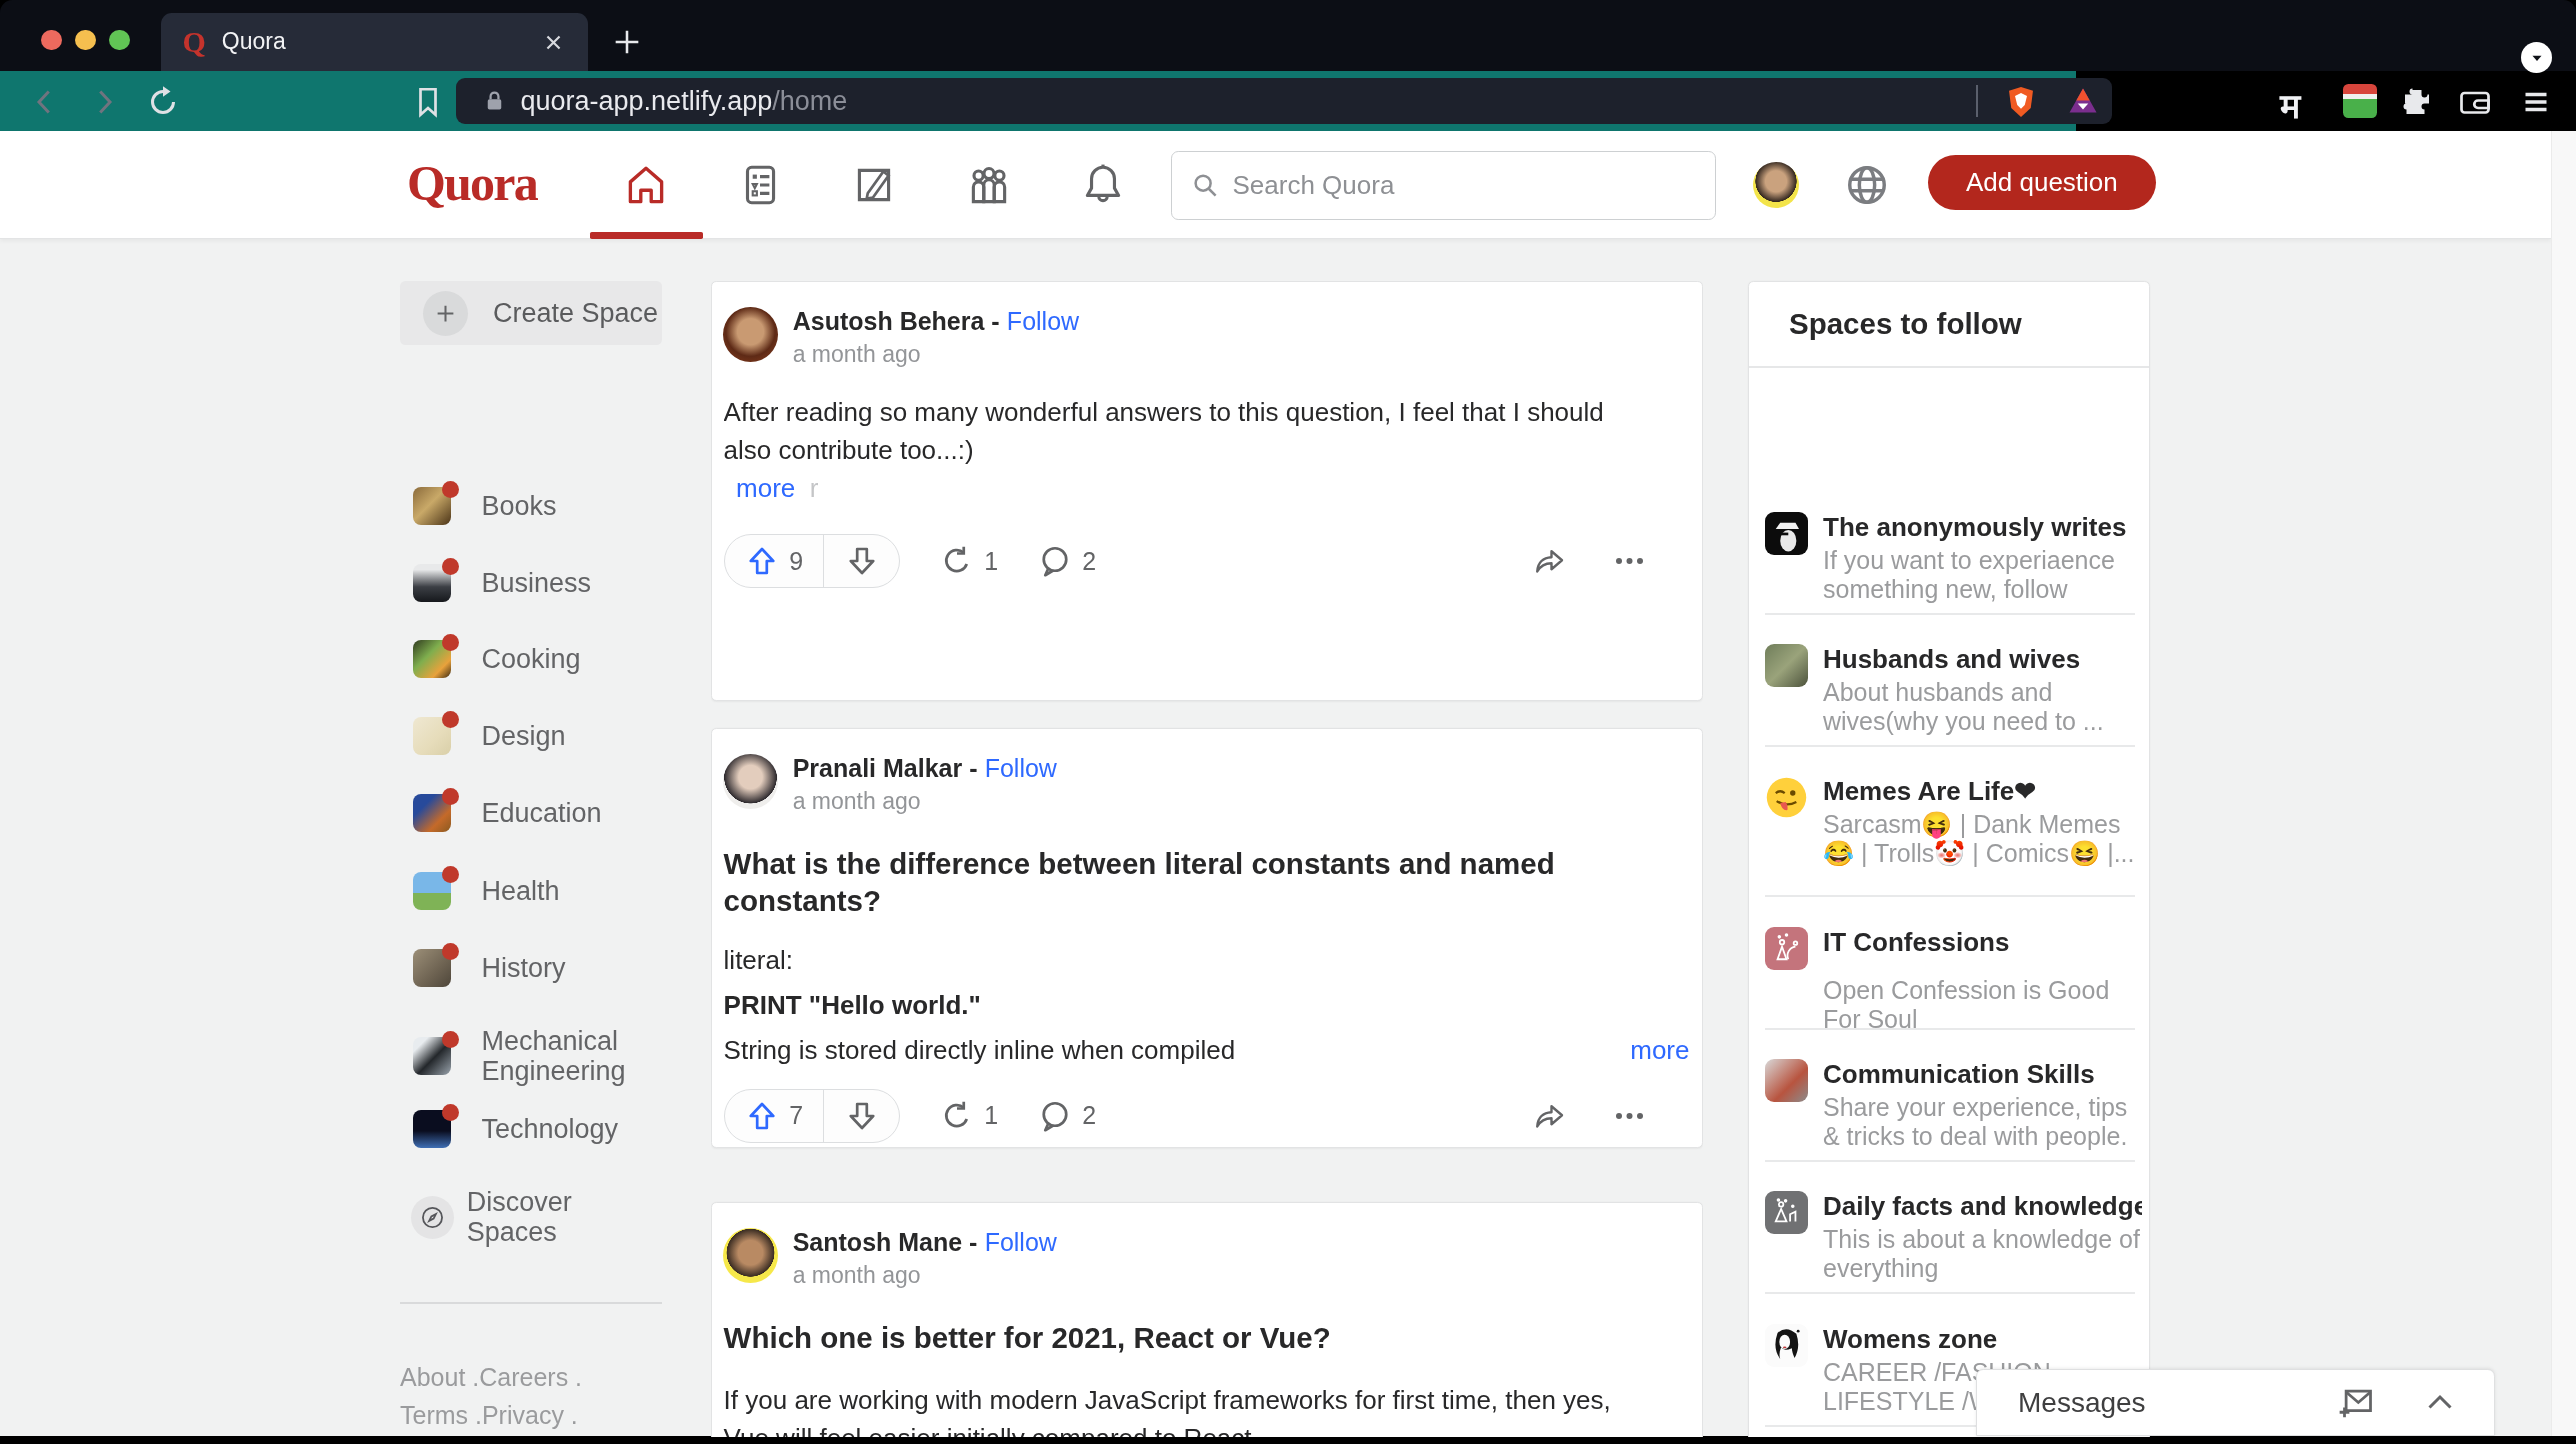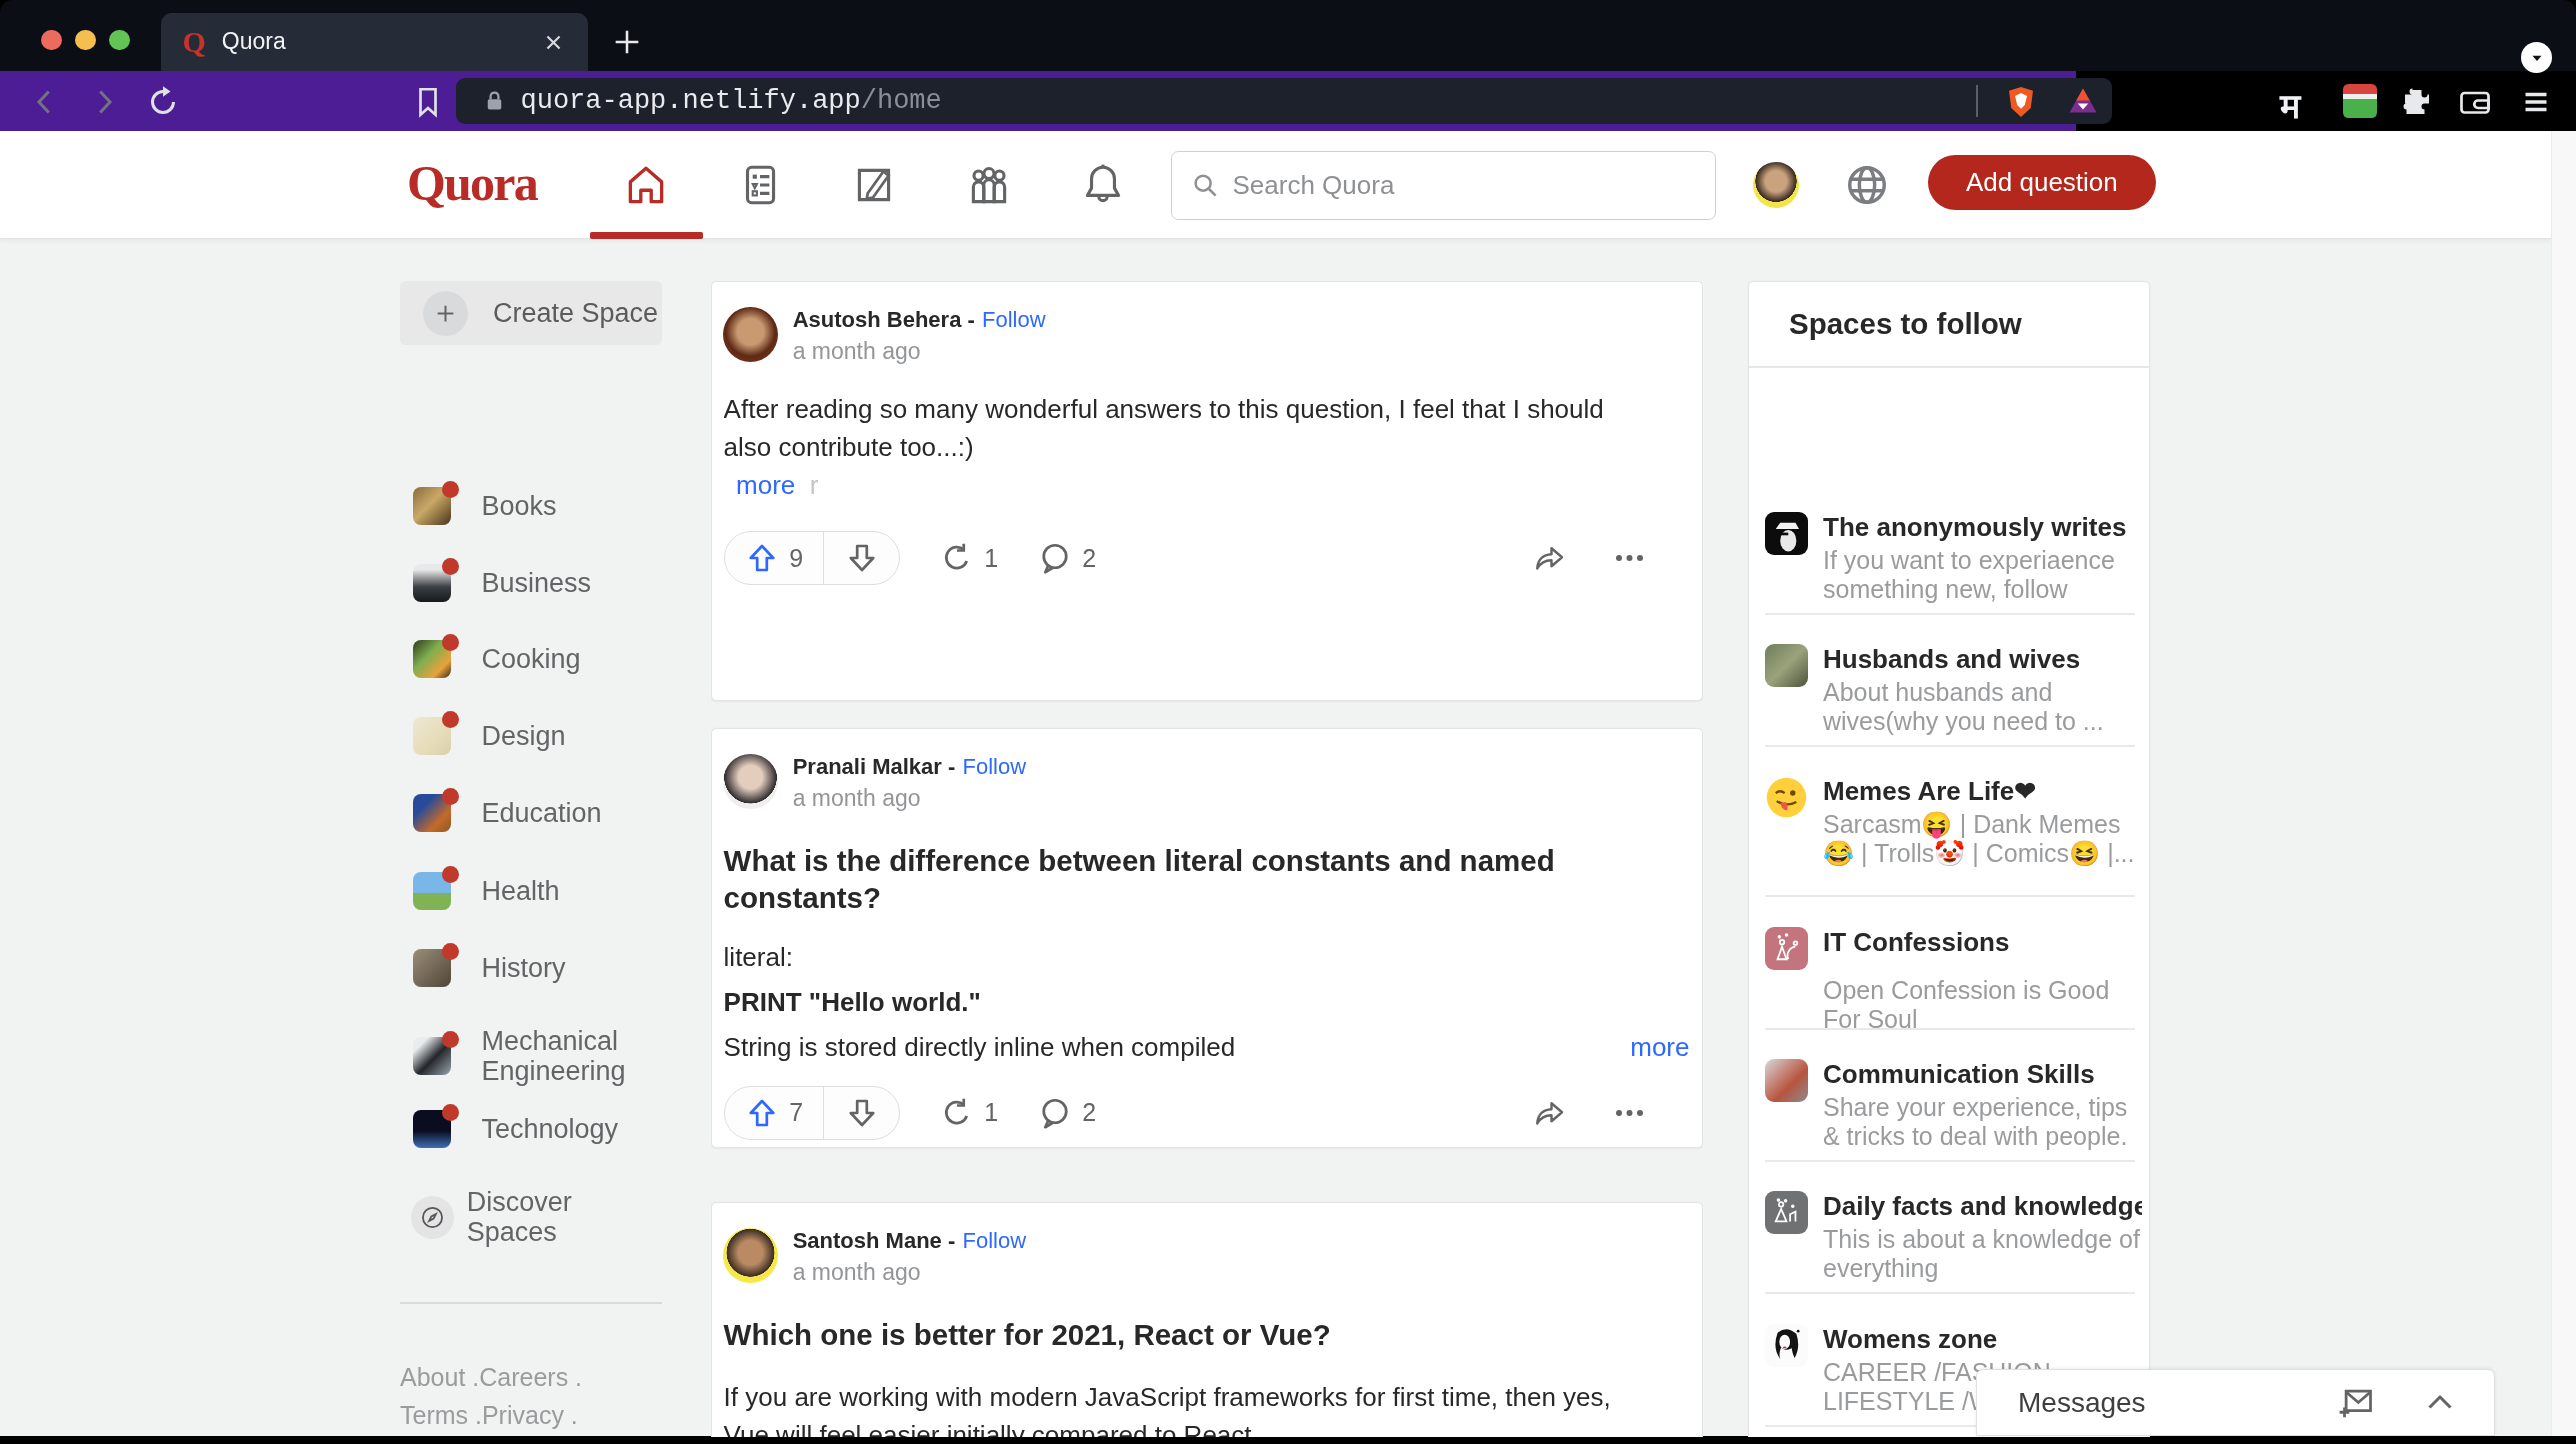--- a/index.html
+++ b/index.html
@@ -15,21 +15,21 @@
   .tl.grn{ left:109px; background:#61c455; }
   .tab { position:absolute; left:161px; top:12.5px; width:427px; height:58px;
          background:#262b38; border-radius:10.7px 10.7px 0 0; display:flex; align-items:center; }
   .tab-fav { margin-left:21.5px; font-family:"Liberation Serif",serif; font-weight:bold;
              color:#c5332c; font-size:30px; }
   .tab-title { margin-left:16px; color:#f2f3f5; font-size:23px; }
   .tab-close { position:absolute; right:19.7px; top:15px; width:29px; height:29px; color:#d7d9de; }
   .newtab { position:absolute; left:610px; top:25px; width:34px; height:34px; color:#e8e9ec; }
   .tabmenu { position:absolute; left:2521px; top:42px; width:31px; height:31px; background:#fff;
              border-radius:50%; display:flex; align-items:center; justify-content:center; }
-  .toolbar { position:absolute; left:0; top:71px; width:2076px; height:61px; background:#4c1d95;font-family:Liberation Mono, monospace; }
+  .toolbar { position:absolute; left:0; top:71px; width:2076px; height:61px; background:#0f766e; }
   .navbtn { position:absolute; top:12.5px; width:36px; height:36px; }
   .urlbar { position:absolute; left:456px; top:7.2px; width:1656px; height:46px;
             background:#1d212c; border-radius:9px; display:flex; align-items:center; }
   .urltext { font-size:27px; color:#e9eaee; margin-left:12.5px; white-space:nowrap; }
   .urlpath { color:#8b8e98; }
   .urldiv { position:absolute; left:1520px; top:7.2px; width:1.8px; height:32px; background:#5a5f6c; }
   .ext-text { position:absolute; top:10.7px; color:#f0f1f4; font-size:34px; font-weight:bold; }
   .ext-col { position:absolute; left:2343px; top:12.5px; width:34px; height:34px; border-radius:5.4px;
              background:linear-gradient(180deg,#d7453c 28%,#efefef 28%,#efefef 45%,#49b04a 45%); }
 
@@ -83,21 +83,21 @@
   
   .feed { position:absolute; left:711px; top:150px; width:992px; height:1287px; overflow:hidden; }
   .card { position:absolute; left:0; width:992px; background:#fff; border:0.9px solid #e2e3e4;
           border-radius:5.4px; box-shadow:0 0.9px 1.8px rgba(0,0,0,.05); overflow:hidden; }
   .phead { display:flex; margin:25px 0 0 10.7px; }
   .pavatar { width:55px; height:55px; border-radius:50%; flex:none; }
   .av-asutosh{background:radial-gradient(circle at 50% 45%, #c99a72 32%, #5e2a16 60%, #8a3d1d);}
   .av-pranali{background:radial-gradient(circle at 50% 42%, #e3cdbd 28%, #2e2a2e 62%, #efeeec 63%);}
   .av-santosh{background:radial-gradient(circle at 50% 45%, #b98a63 30%, #3a2c22 58%, #f6e84a 59%);}
   .pmeta { margin-left:15px; }
-  .pname { font-size:22px; font-weight:bold; color:#282829; }
+  .pname { font-size:25px; font-weight:bold; color:#282829; }
   .follow { color:#2e69ff; margin-left:7.2px; font-weight:normal; text-decoration:none; }
   .ptime { font-size:23px; color:#939598; margin-top:5.4px; }
   .ptitle { margin:30px 12.5px 0 11.6px; font-size:29.5px; font-weight:bold; color:#282829; line-height:37px; }
   .pbody { margin:25px 12.5px 0 11.6px; font-size:26px; color:#282829; line-height:38px; }
   .pbody .it { display:block; white-space:nowrap; overflow:hidden; }
   .bodyrow { display:flex; align-items:baseline; white-space:nowrap; overflow:hidden; }
   .morelink { color:#2e69ff; margin-left:12.5px; text-decoration:none; flex:none; }
   .aftermore { color:#c4c5c7; margin-left:14.3px; }
   .spread { justify-content:space-between; }
   .codeline { font-weight:bold; }

